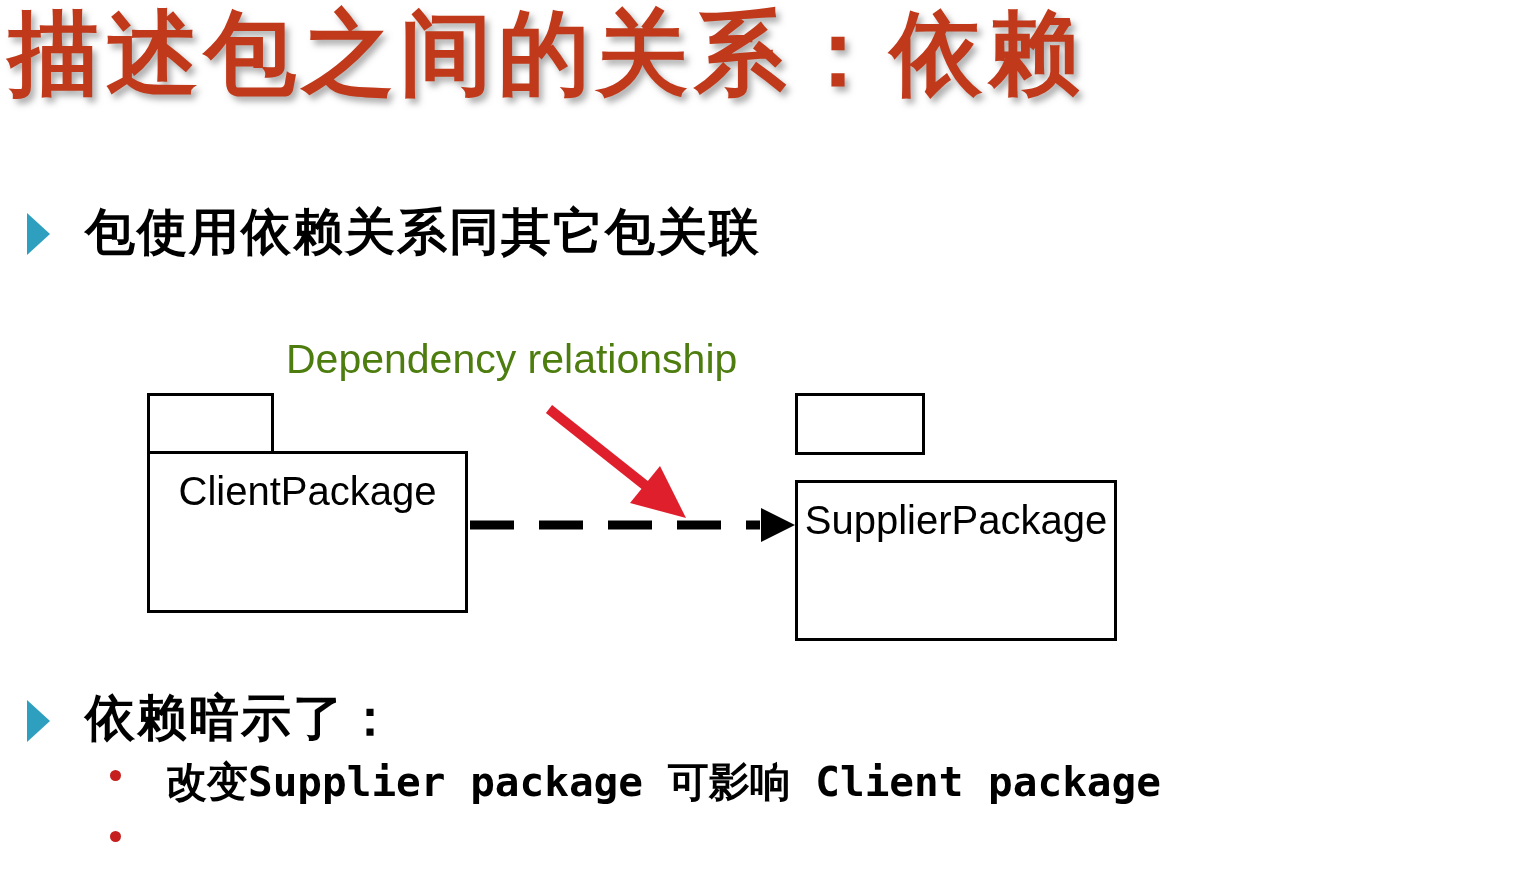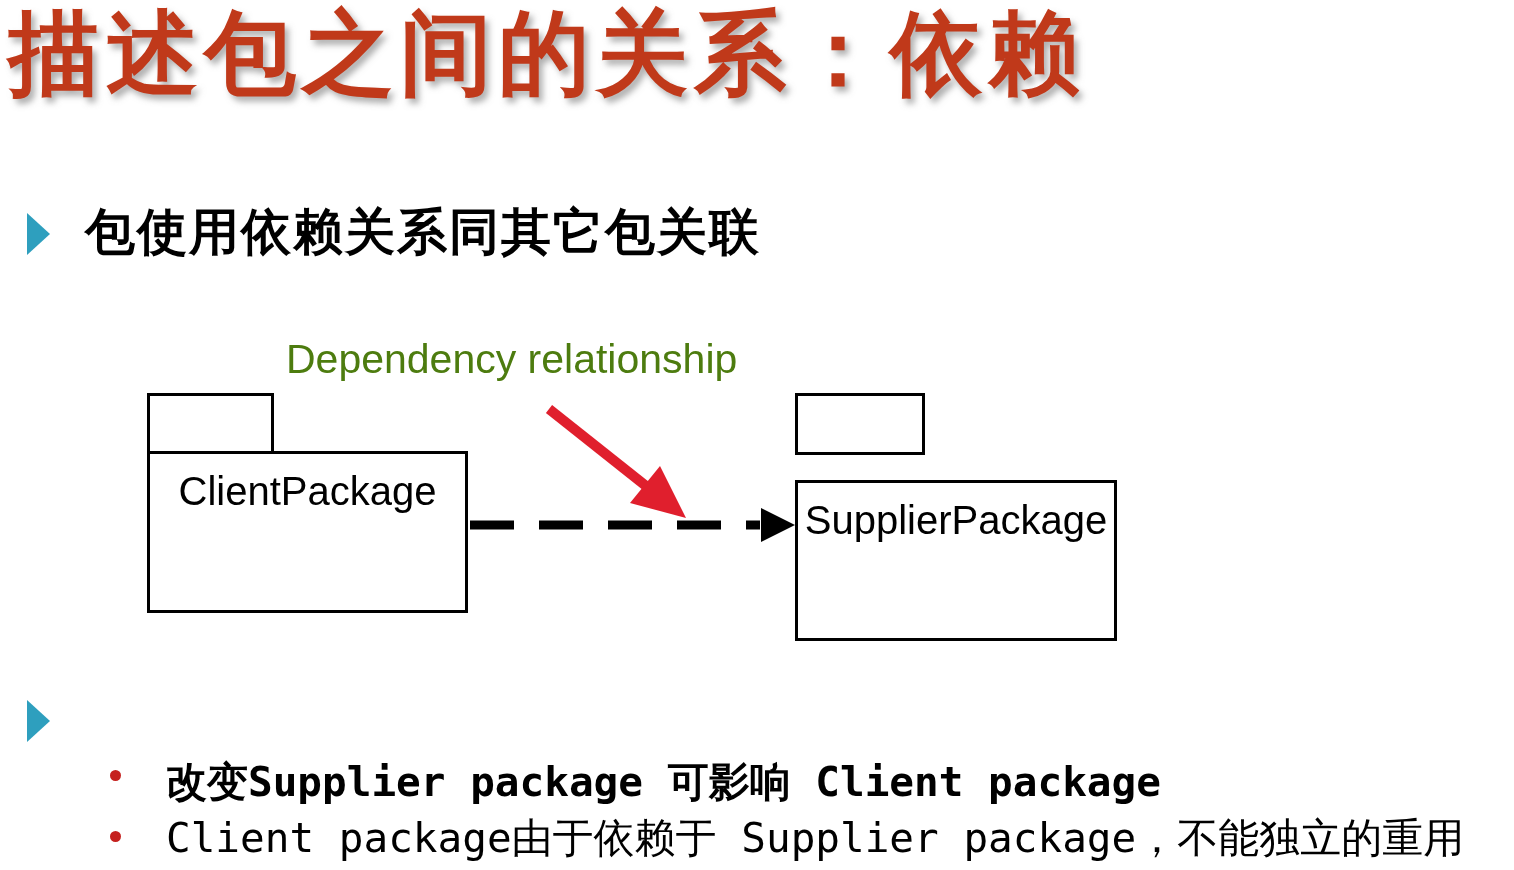--- a/index.html
+++ b/index.html
@@ -131,20 +131,20 @@
 
       <line x1="470" y1="525" x2="760" y2="525" stroke="#000000" stroke-width="9" stroke-dasharray="44 25"></line>
       <polygon points="795,525 761,508 761,542" fill="#000000"></polygon>
 
       <line x1="549" y1="409" x2="646" y2="486" stroke="#E01F2D" stroke-width="10"></line>
       <polygon points="686,518 630,503 660,466" fill="#E01F2D"></polygon>
     </svg>
   </div>
 
   <span class="abs tri tri-2"></span>
+  <div class="abs bullet-text bt-2">依赖暗示了：</div>
 
   <span class="abs sub-dot dot-1"></span>
   <div class="abs sub-text st-1">改变Supplier package 可影响 Client package</div>
 
   <span class="abs sub-dot dot-2"></span>
-  <div class="abs sub-text st-2">Client package由于依赖于 Supplier package，不能独立的重用</div>
 
 </div>
 
 </body></html>

